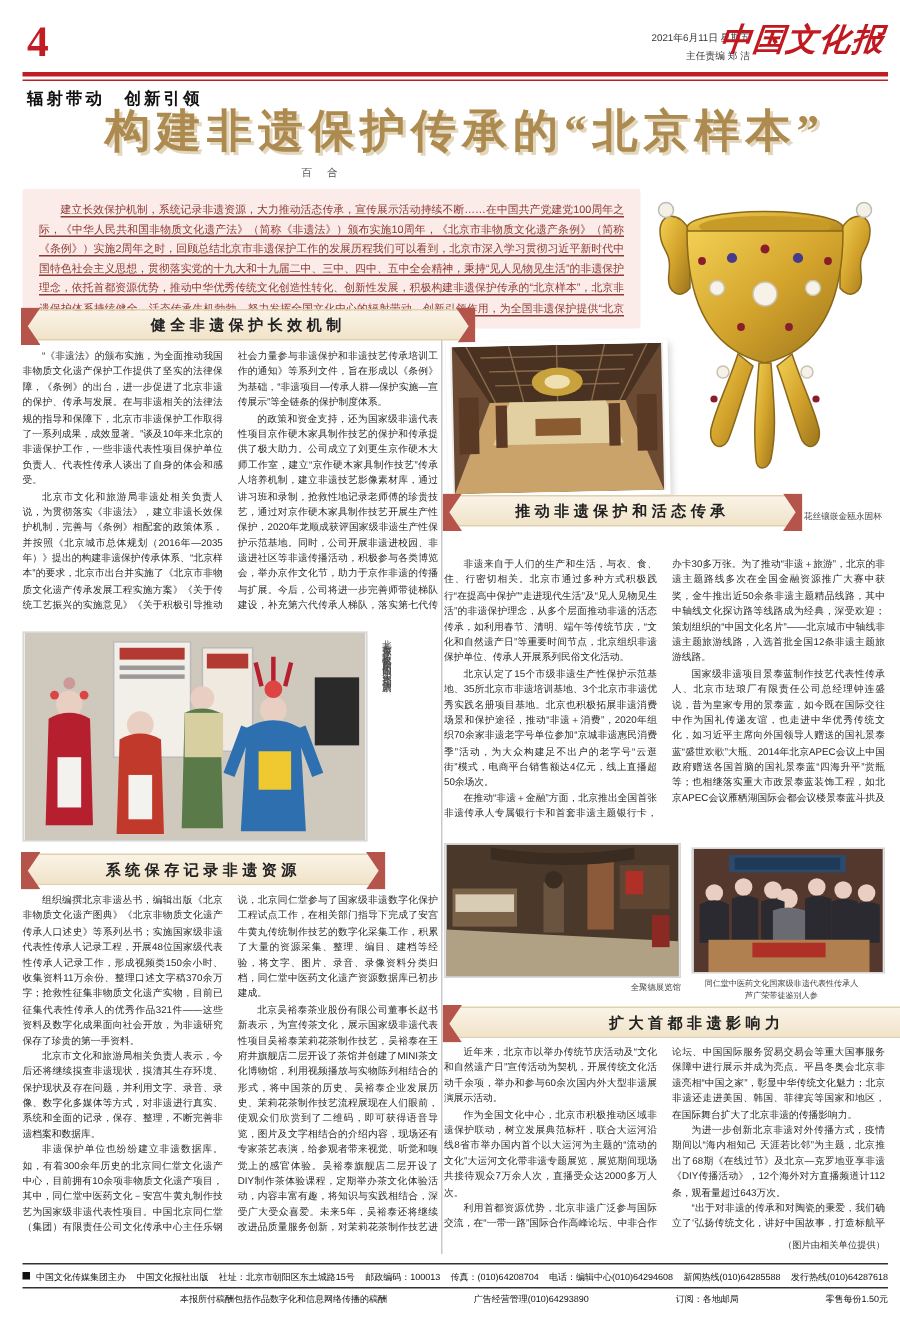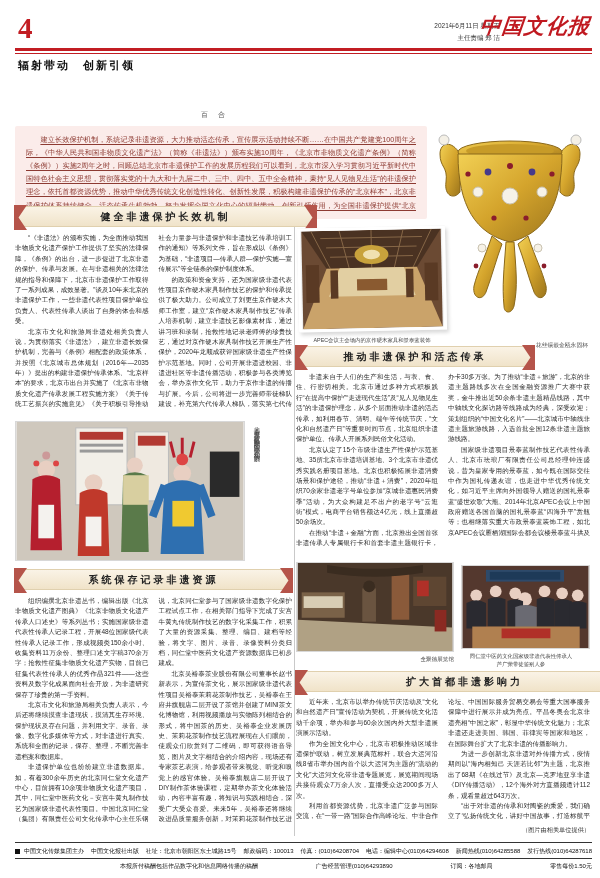--- a/index.html
+++ b/index.html
@@ -58,20 +58,21 @@
   <div class="pageno">4</div>
   <div class="dateblock">
     <div>2021年6月11日 星期五</div>
     <div>主任责编 郑 洁</div>
   </div>
   <div class="masthead">中国文化报</div>
   <div class="rule-thick"></div>
   <div class="rule-thin"></div>
 
   <div class="kicker">辐射带动　创新引领</div>
+  <div class="headline">构建非遗保护传承的“北京样本”</div>
   <div class="byline">百 合</div>
 
   <div class="leadbox">
     <div class="lead-text">建立长效保护机制，系统记录非遗资源，大力推动活态传承，宣传展示活动持续不断……在中国共产党建党100周年之际，《中华人民共和国非物质文化遗产法》（简称《非遗法》）颁布实施10周年，《北京市非物质文化遗产条例》（简称《条例》）实施2周年之时，回顾总结北京市非遗保护工作的发展历程我们可以看到，北京市深入学习贯彻习近平新时代中国特色社会主义思想，贯彻落实党的十九大和十九届二中、三中、四中、五中全会精神，秉持“见人见物见生活”的非遗保护理念，依托首都资源优势，推动中华优秀传统文化创造性转化、创新性发展，积极构建非遗保护传承的“北京样本”，北京非遗保护体系持续健全，活态传承生机勃勃，努力发挥全国文化中心的辐射带动、创新引领作用，为全国非遗保护提供“北京经验”。</div>
   </div>
 
   <div class="photo" style="left:430px;top:120px;width:160px;height:218px;background:#fff;border:none;">
     <svg viewBox="0 0 160 218">
       <defs>
         <linearGradient id="gold" x1="0" y1="0" x2="1" y2="1">
@@ -144,21 +145,21 @@
       <circle cx="168" cy="52" r="9" fill="#e8cfc2"></circle>
       <path d="M150 64 Q168 54 186 64 L190 134 L146 134 Z" fill="#2e6fb0"></path>
       <path d="M150 64 L138 96 M186 64 L198 96" stroke="#2e6fb0" stroke-width="8"></path>
       <rect x="158" y="80" width="22" height="26" fill="#f0c930"></rect>
       <path d="M160 36 L156 20 M168 34 L168 16 M176 36 L180 20" stroke="#b51f2e" stroke-width="3"></path>
       <circle cx="168" cy="38" r="6" fill="#d44"></circle>
     </svg>
   </div>
   <div class="vcap" style="left:252px;top:421px;height:140px;">北京市东源学校金帆京剧团的小团员亮相演京剧</div>
 
-  <div class="banner" style="left:15px;top:569px;width:277px;font-family:Liberation Serif, serif;">
+  <div class="banner" style="left:15px;top:569px;width:241px;font-family:Liberation Serif, serif;">
     <span class="bt">系统保存记录非遗资源</span>
   </div>
   <div class="cols" style="left:15px;top:596px;width:277px;height:238px;">
       <p>组织编撰北京非遗丛书，编辑出版《北京非物质文化遗产图典》《北京非物质文化遗产传承人口述史》等系列丛书；实施国家级非遗代表性传承人记录工程，开展48位国家级代表性传承人记录工作，形成视频类150余小时、收集资料11万余份、整理口述文字稿370余万字；抢救性征集非物质文化遗产实物，目前已征集代表性传承人的优秀作品321件——这些资料及数字化成果面向社会开放，为非遗研究保存了珍贵的第一手资料。</p>
       <p>北京市文化和旅游局相关负责人表示，今后还将继续摸查非遗现状，摸清其生存环境、保护现状及存在问题，并利用文字、录音、录像、数字化多媒体等方式，对非遗进行真实、系统和全面的记录，保存、整理，不断完善非遗档案和数据库。</p>
       <p>非遗保护单位也纷纷建立非遗数据库。如，有着300余年历史的北京同仁堂文化遗产中心，目前拥有10余项非物质文化遗产项目，其中，同仁堂中医药文化－安宫牛黄丸制作技艺为国家级非遗代表性项目。中国北京同仁堂（集团）有限责任公司文化传承中心主任乐钢说，北京同仁堂参与了国家级非遗数字化保护工程试点工作，在相关部门指导下完成了安宫牛黄丸传统制作技艺的数字化采集工作，积累了大量的资源采集、整理、编目、建档等经验，将文字、图片、录音、录像资料分类归档，同仁堂中医药文化遗产资源数据库已初步建成。</p>
       <p>北京吴裕泰茶业股份有限公司董事长赵书新表示，为宣传茶文化，展示国家级非遗代表性项目吴裕泰茉莉花茶制作技艺，吴裕泰在王府井旗舰店二层开设了茶馆并创建了MINI茶文化博物馆，利用视频播放与实物陈列相结合的形式，将中国茶的历史、吴裕泰企业发展历史、茉莉花茶制作技艺流程展现在人们眼前，使观众们欣赏到了二维码，即可获得语音导览，图片及文字相结合的介绍内容，现场还有专家茶艺表演，给参观者带来视觉、听觉和嗅觉上的感官体验。吴裕泰旗舰店二层开设了DIY制作茶体验课程，定期举办茶文化体验活动，内容丰富有趣，将知识与实践相结合，深受广大受众喜爱。未来5年，吴裕泰还将继续改进品质量服务创新，对茉莉花茶制作技艺进行宣传片拍摄与资料整理，建立吴裕泰茉莉花茶数据库。</p>
     </div>
 
   <div class="photo tilt" style="left:298px;top:227px;width:148px;height:104px;">
@@ -175,21 +176,21 @@
       <path d="M40 40 L108 40 L120 70 L28 70 Z" fill="#e2cfa2"></path>
       <rect x="30" y="42" width="8" height="30" fill="#5a3a24"></rect>
         <rect x="110" y="42" width="8" height="30" fill="#5a3a24"></rect>
       <rect x="58" y="52" width="32" height="12" fill="#8a5a30"></rect>
       <rect x="4" y="36" width="14" height="40" fill="#5a3a24"></rect>
         <rect x="130" y="36" width="14" height="40" fill="#5a3a24"></rect>
     </svg>
   </div>
   <div class="cap" style="left:296px;top:336px;width:152px;text-align:center;font-size:5.4px;">APEC会议主会场内的京作硬木家具和景泰蓝装饰</div>
 
-  <div class="banner" style="left:296px;top:346px;width:238px;justify-content:center;">
+  <div class="banner" style="left:296px;top:330px;width:238px;justify-content:center;">
     <span class="bt">推动非遗保护和活态传承</span>
   </div>
   <div class="cols" style="left:296px;top:372px;width:294px;height:186px;">
       <p>非遗来自于人们的生产和生活，与衣、食、住、行密切相关。北京市通过多种方式积极践行“在提高中保护”“走进现代生活”及“见人见物见生活”的非遗保护理念，从多个层面推动非遗的活态传承，如利用春节、清明、端午等传统节庆，“文化和自然遗产日”等重要时间节点，北京组织非遗保护单位、传承人开展系列民俗文化活动。</p>
       <p>北京认定了15个市级非遗生产性保护示范基地、35所北京市非遗培训基地、3个北京市非遗优秀实践名册项目基地。北京也积极拓展非遗消费场景和保护途径，推动“非遗＋消费”，2020年组织70余家非遗老字号单位参加“京城非遗惠民消费季”活动，为大众构建足不出户的老字号“云逛街”模式，电商平台销售额达4亿元，线上直播超50余场次。</p>
       <p>在推动“非遗＋金融”方面，北京推出全国首张非遗传承人专属银行卡和首套非遗主题银行卡，办卡30多万张。为了推动“非遗＋旅游”，北京的非遗主题路线多次在全国金融资源推广大赛中获奖，金牛推出近50余条非遗主题精品线路，其中中轴线文化探访路等线路成为经典，深受欢迎；策划组织的“中国文化名片”——北京城市中轴线非遗主题旅游线路，入选首批全国12条非遗主题旅游线路。</p>
       <p>国家级非遗项目景泰蓝制作技艺代表性传承人、北京市珐琅厂有限责任公司总经理钟连盛说，昔为皇家专用的景泰蓝，如今既在国际交往中作为国礼传递友谊，也走进中华优秀传统文化，如习近平主席向外国领导人赠送的国礼景泰蓝“盛世欢歌”大瓶、2014年北京APEC会议上中国政府赠送各国首脑的国礼景泰蓝“四海升平”赏瓶等；也相继落实重大市政景泰蓝装饰工程，如北京APEC会议雁栖湖国际会都会议楼景泰蓝斗拱及室内设计等；还可利用新型无铅釉料开发茶具、文具、餐具等家居日用品。</p>
     </div>
 
   <div class="photo" style="left:296px;top:562px;width:158px;height:90px;">

